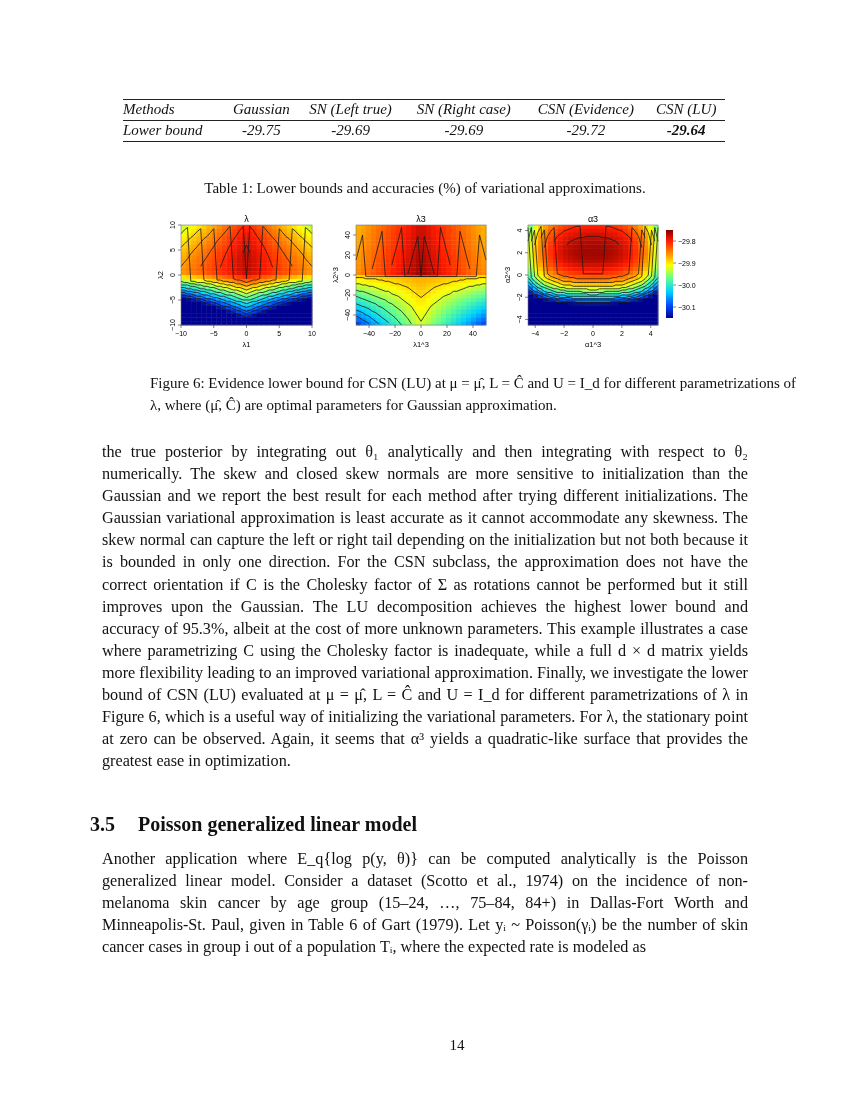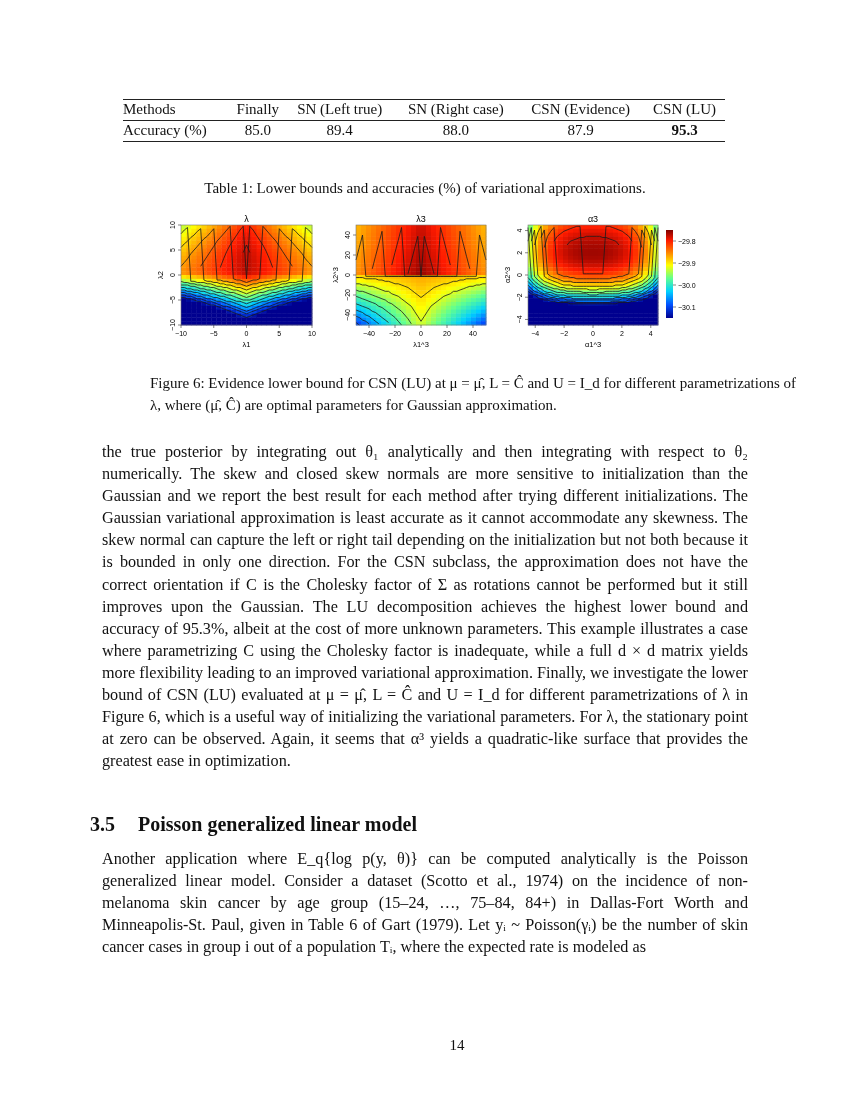--- a/index.html
+++ b/index.html
@@ -1,54 +1,54 @@
 <!DOCTYPE html>
 <html><head>
 <meta charset="utf-8">
 <style>
   html,body{margin:0;padding:0;background:#fff;}
   body{width:850px;height:1100px;position:relative;font-family:"Liberation Serif","DejaVu Serif",serif;color:#111;overflow:hidden;}
   .abs{position:absolute;}
   table.res{position:absolute;left:123px;top:99px;width:602px;border-collapse:collapse;font-size:15px;}
-  table.res th, table.res td{padding:1px 0 2px 0;font-weight:normal;text-align:center;white-space:nowrap;}
+  table.res th, table.res td{padding:1px 0 2px 0;font-weight:normal;text-align:center;white-space:nowrap;font-style:italic;}
   table.res th:first-child, table.res td:first-child{text-align:left;}
   table.res thead tr{border-top:1.2px solid #222;border-bottom:0.8px solid #222;}
   table.res tbody tr:last-child{border-bottom:1.2px solid #222;}
   table.res td.best{font-weight:bold;}
   .caption{font-size:15px;line-height:22px;}
   .body-text{position:absolute;left:102px;width:646px;font-size:16.2px;line-height:22.1px;text-align:justify;font-family:Liberation Serif, serif;}
   .body-text p{margin:0;}
   .section{position:absolute;left:90px;top:813px;font-size:20px;font-weight:bold;}
   .section .num{display:inline-block;width:48px;}
   .pageno{position:absolute;left:0;width:850px;top:1037px;text-align:center;font-size:15px;padding-left:32px;}
   .fig{position:absolute;left:140px;top:210px;width:560px;height:150px;}
   .fig svg text{font-family:"Liberation Sans","DejaVu Sans",sans-serif;}
 </style>
 </head>
 <body>
 
 <table class="res">
   <thead>
     <tr>
       <th>Methods</th>
-      <th>Finally</th>
+      <th>Gaussian</th>
       <th>SN (Left true)</th>
       <th>SN (Right case)</th>
       <th>CSN (Evidence)</th>
       <th>CSN (LU)</th>
     </tr>
   </thead>
   <tbody>
     <tr>
-      <td>Accuracy (%)</td>
-      <td>85.0</td>
-      <td>89.4</td>
-      <td>88.0</td>
-      <td>87.9</td>
-      <td class="best">95.3</td>
+      <td>Lower bound</td>
+      <td>-29.75</td>
+      <td>-29.69</td>
+      <td>-29.69</td>
+      <td>-29.72</td>
+      <td class="best">-29.64</td>
     </tr>
   </tbody>
 </table>
 
 <div class="abs caption" style="left:0;width:850px;text-align:center;top:177px;">Table 1: Lower bounds and accuracies (%) of variational approximations.</div>
 
 <div class="fig">
   <svg id="figsvg" width="560" height="150" viewBox="0 0 560 150">
     <defs>
       <linearGradient id="cbar" x1="0" y1="1" x2="0" y2="0">

